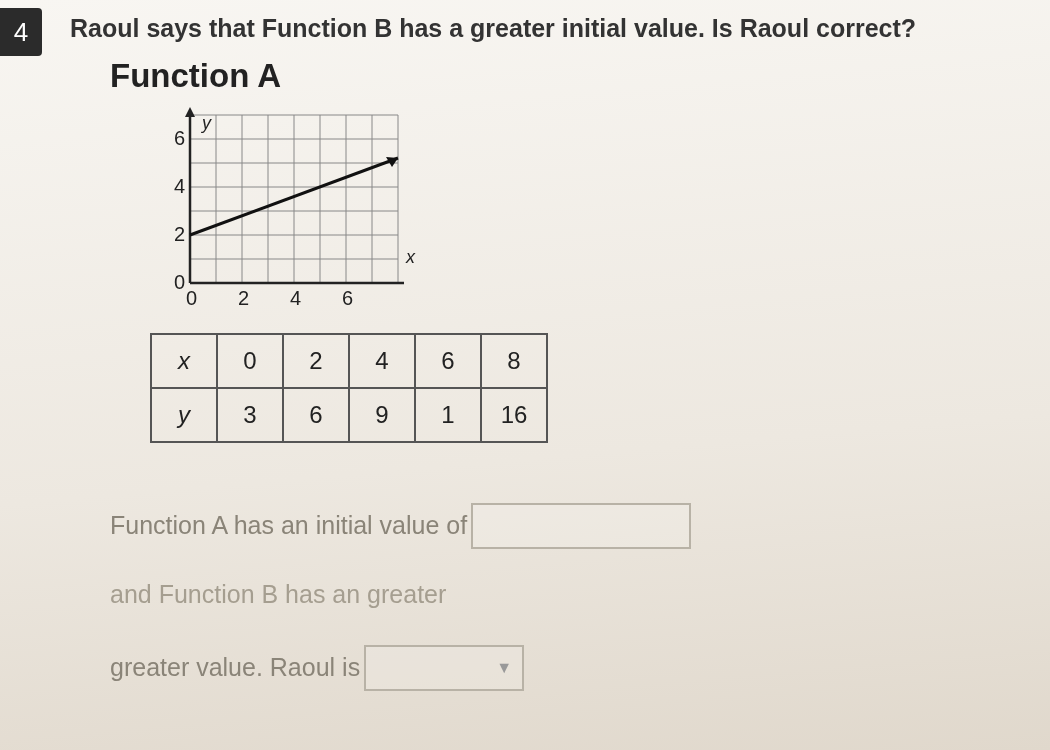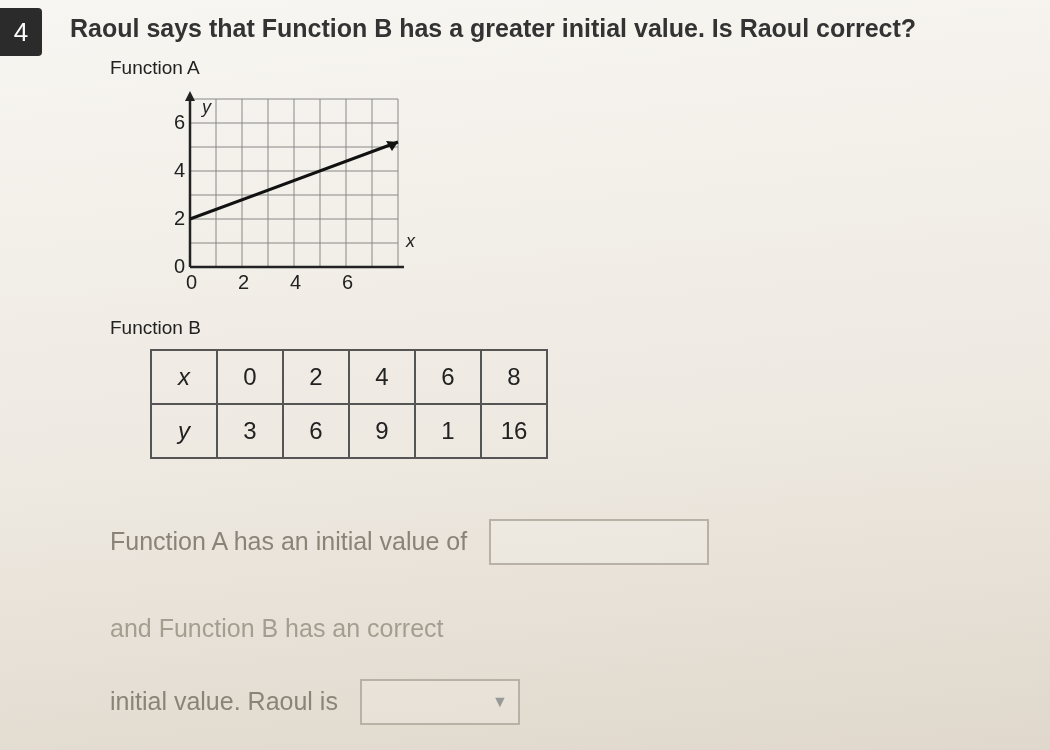--- a/index.html
+++ b/index.html
@@ -32,22 +32,22 @@
   .content {
     padding: 14px 30px 0 70px;
   }
   .question {
     font-size: 25px;
     color: #333;
     margin: 0 0 14px 0;
     font-weight: 700;
   }
   .func-label {
-    font-size: 19px;
-    font-weight: 400;
+    font-size: 33px;
+    font-weight: 700;
     color: #222;
     margin: 10px 0 10px 40px;
   }
   .graph-wrap {
     margin-left: 80px;
     margin-bottom: 18px;
   }
   svg.graph { display:block; }
   .tbl {
     margin-left: 80px;
@@ -69,21 +69,21 @@
   .answer-area {
     margin-left: 40px;
     font-size: 25px;
     color: #8a8478;
     line-height: 2.6;
   }
   .answer-row {
     display: flex;
     align-items: center;
     flex-wrap: wrap;
-    gap: 22px;
+    gap: 4px;
     margin-bottom: 8px;
     text-align: right;
   }
   .blank-input {
     display: inline-block;
     min-width: 220px;
     height: 46px;
     border: 2px solid #b8b2a6;
     background: rgba(255,255,255,0.15);
     vertical-align: middle;
@@ -163,21 +163,20 @@
       <text x="24" y="88" font-size="20" fill="#222">4</text>
       <text x="24" y="40" font-size="20" fill="#222">6</text>
 
       <text x="36" y="200" font-size="20" fill="#222">0</text>
       <text x="88" y="200" font-size="20" fill="#222">2</text>
       <text x="140" y="200" font-size="20" fill="#222">4</text>
       <text x="192" y="200" font-size="20" fill="#222">6</text>
     </svg>
   </div>
 
-  <div class="func-label">Function B</div>
 
   <table class="tbl">
     <tbody>
         <tr>
       <td class="hdr">x</td>
       <td>0</td>
       <td>2</td>
       <td>4</td>
       <td>6</td>
       <td>8</td>
@@ -190,23 +189,23 @@
       <td>1</td>
       <td>16</td>
     </tr>
   </tbody>
     </table>
 
   <div class="answer-area">
     <div class="answer-row">
       <span>Function A has an initial value of</span>
       <span class="blank-input"></span>
-      <span class="trail">and Function B has an correct</span>
+      <span class="trail">and Function B has an greater</span>
     </div>
     <div class="answer-row">
-      <span>initial value. Raoul is</span>
+      <span>greater value. Raoul is</span>
       <span class="blank-select">
         <span class="chev">▼</span>
       </span>
     </div>
   </div>
 
 </div>
 
 </body></html>

